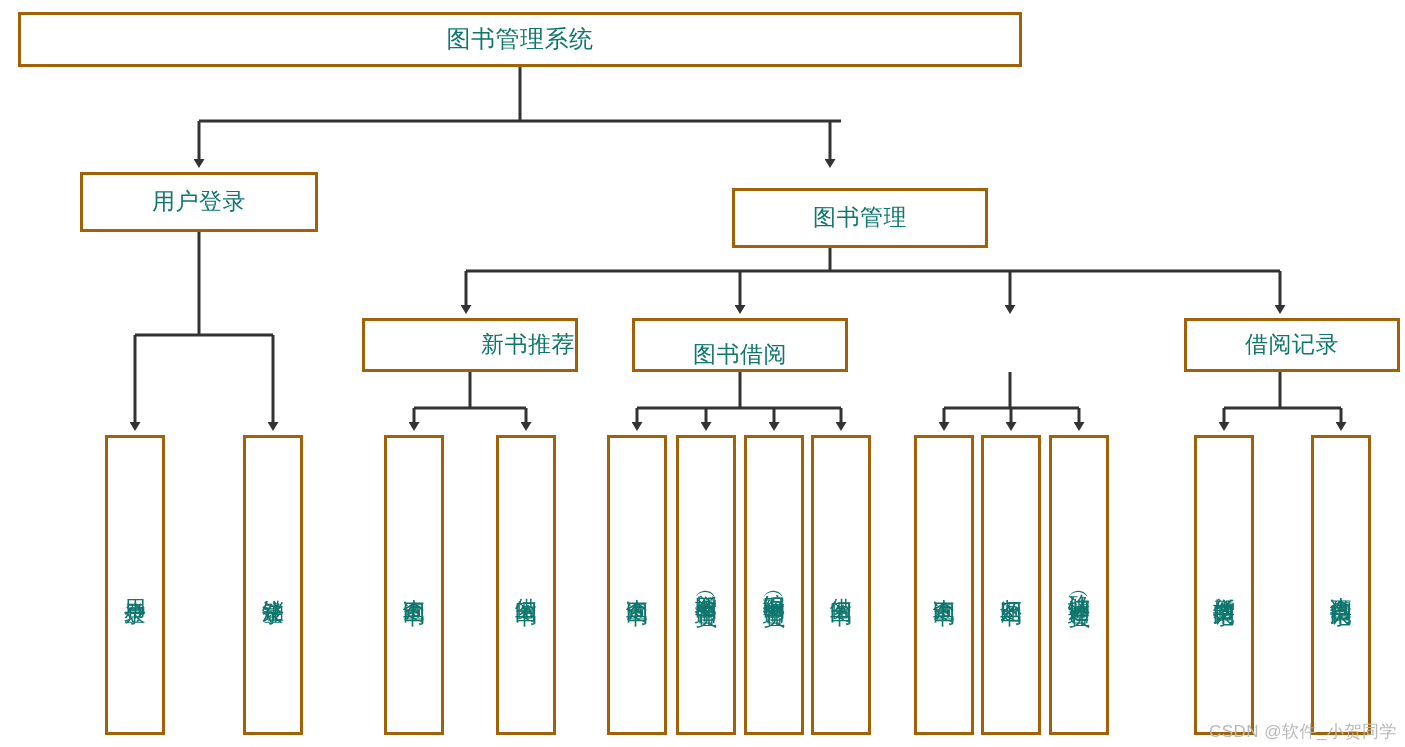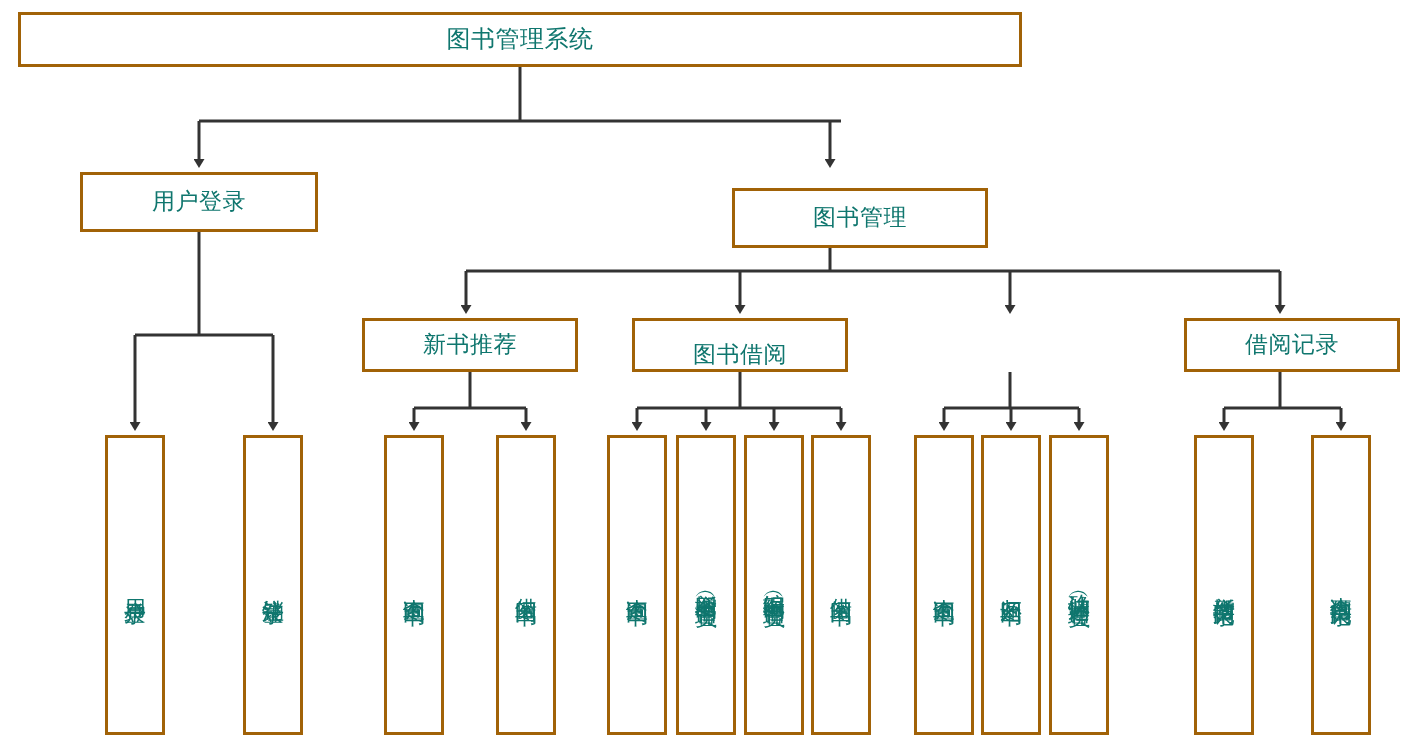--- a/index.html
+++ b/index.html
@@ -129,21 +129,21 @@
     <span>图书管理系统</span>
   </div>
 
   <div class="node h" style="left:80px; top:172px; width:238px; height:60px;">
     <span>用户登录</span>
   </div>
   <div class="node h" style="left:712px; top:188px; width:256px; height:60px;margin-left:20px;">
     <span>图书管理</span>
   </div>
 
-  <div class="node h" style="left:362px; top:318px; width:216px; height:54px;">
+  <div class="node h" style="left:362px; top:318px; width:216px; height:54px;justify-content:flex-end;">
     <span>新书推荐</span>
   </div>
   <div class="node h" style="left:632px; top:318px; width:216px; height:54px;align-items:flex-end;">
     <span>图书借阅</span>
   </div>
   <div class="node h" style="left:1184px; top:318px; width:216px; height:54px;">
     <span>借阅记录</span>
   </div>
 
   <div class="node v" style="left:105px; top:435px; width:60px; height:300px;">
@@ -183,14 +183,15 @@
     <span>确认归还（管理员）</span>
   </div>
 
   <div class="node v" style="left:1194px; top:435px; width:60px; height:300px;">
     <span>新增借阅记录</span>
   </div>
   <div class="node v" style="left:1311px; top:435px; width:60px; height:300px;">
     <span>查询借阅记录</span>
   </div>
 
+  <div class="watermark">CSDN @软件_小贺同学</div>
 
 </div>
 
 </body></html>

